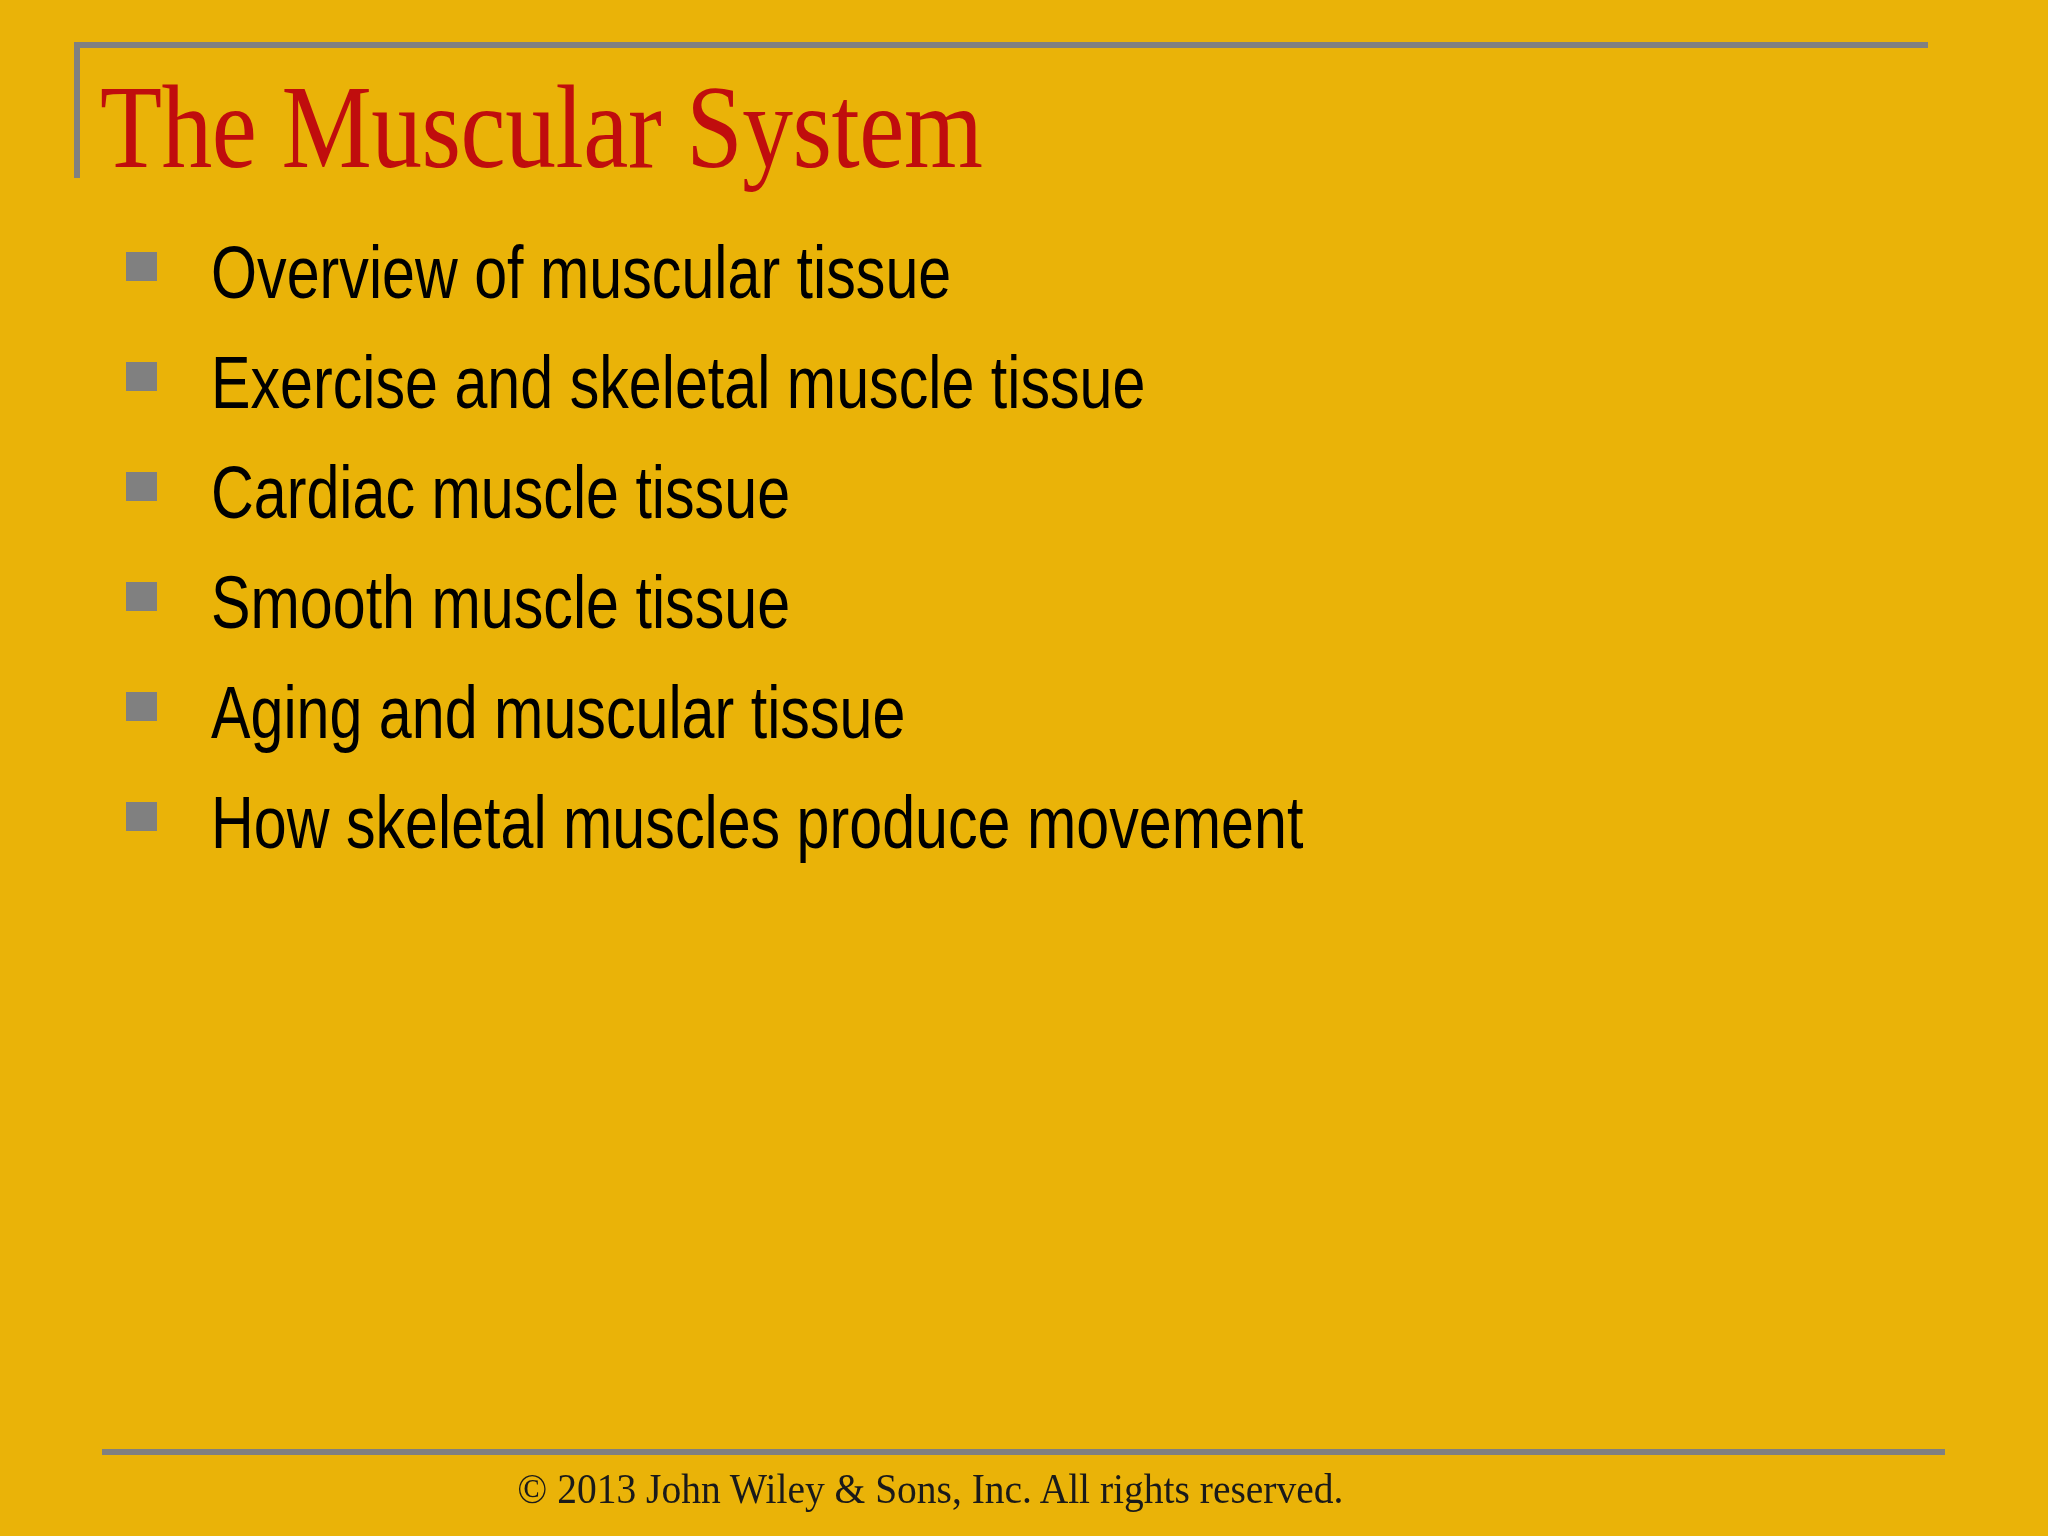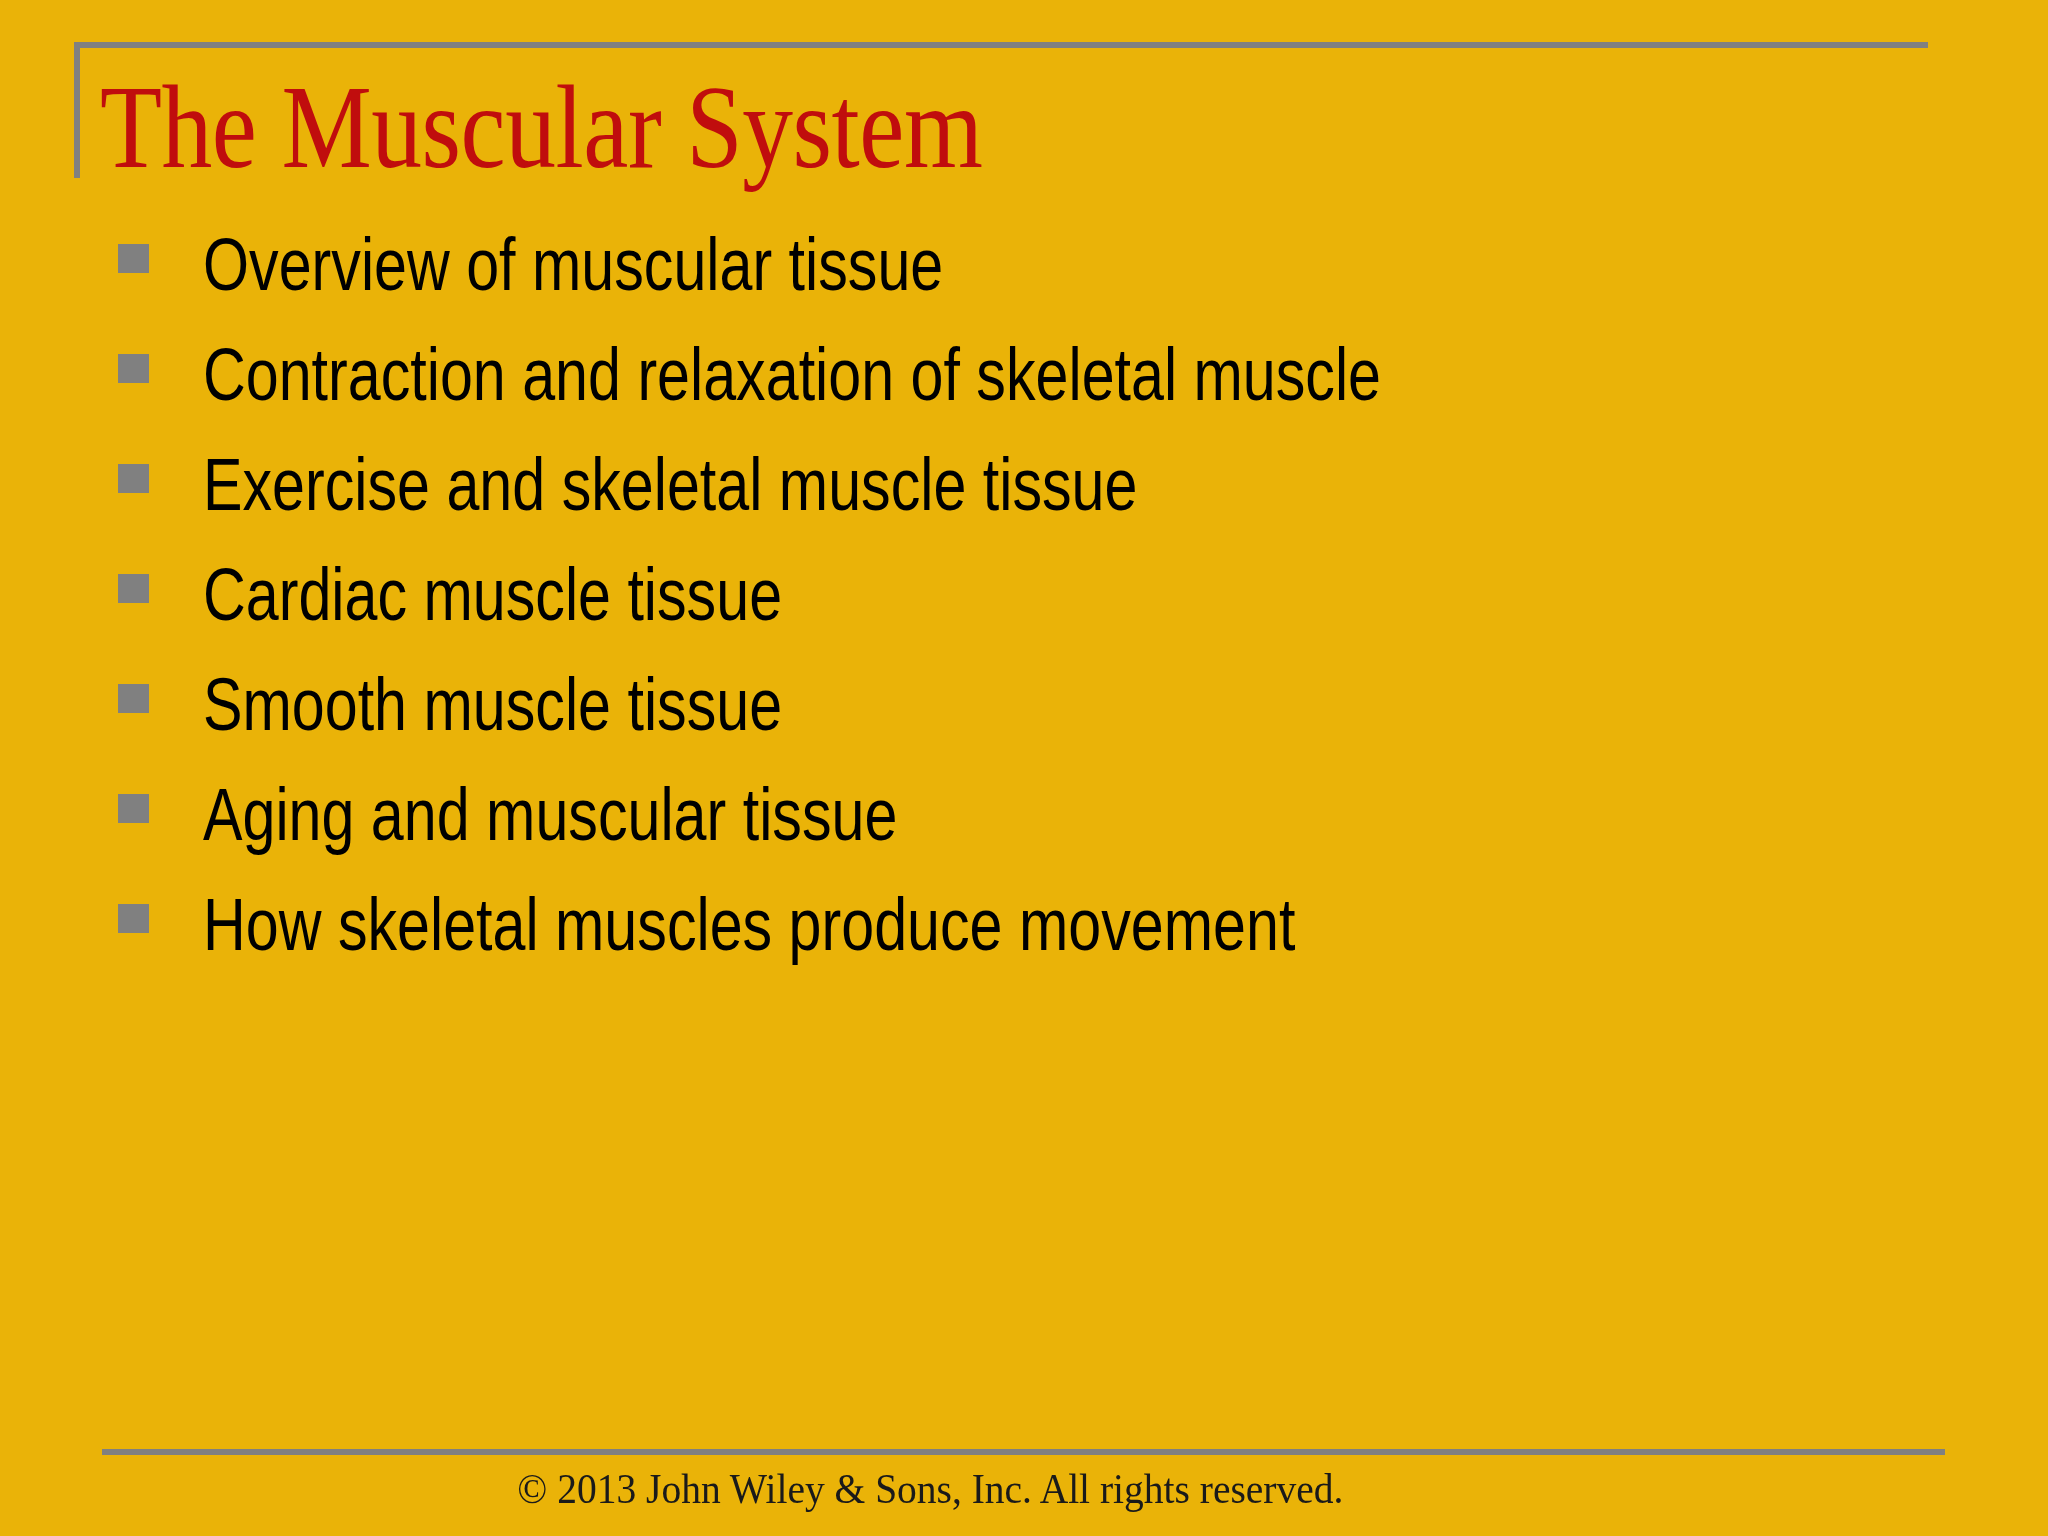--- a/index.html
+++ b/index.html
@@ -53,21 +53,21 @@
     transform-origin: left top;
   }
 
   
   .bullet-list {
     position: absolute;
     left: 118px;
     top: 228px;
     width: 1850px;
     list-style: none;
-    margin: 0;
+    margin: 8px;
     padding: 0;
   }
 
   .bullet-item {
     position: relative;
     display: flex;
     align-items: flex-start;
     height: 110px;
     padding-left: 0;
   }
@@ -132,24 +132,20 @@
 
   <div class="slide-title">The Muscular System</div>
 
   <ul class="bullet-list">
     <li class="bullet-item">
       <span class="bullet-marker"></span>
       <span class="bullet-text">Overview of muscular tissue</span>
     </li>
     <li class="bullet-item">
       <span class="bullet-marker"></span>
-      <span class="bullet-text">Contraction and relaxation of skeletal muscle</span>
-    </li>
-    <li class="bullet-item">
-      <span class="bullet-marker"></span>
       <span class="bullet-text">Exercise and skeletal muscle tissue</span>
     </li>
     <li class="bullet-item">
       <span class="bullet-marker"></span>
       <span class="bullet-text">Cardiac muscle tissue</span>
     </li>
     <li class="bullet-item">
       <span class="bullet-marker"></span>
       <span class="bullet-text">Smooth muscle tissue</span>
     </li>

